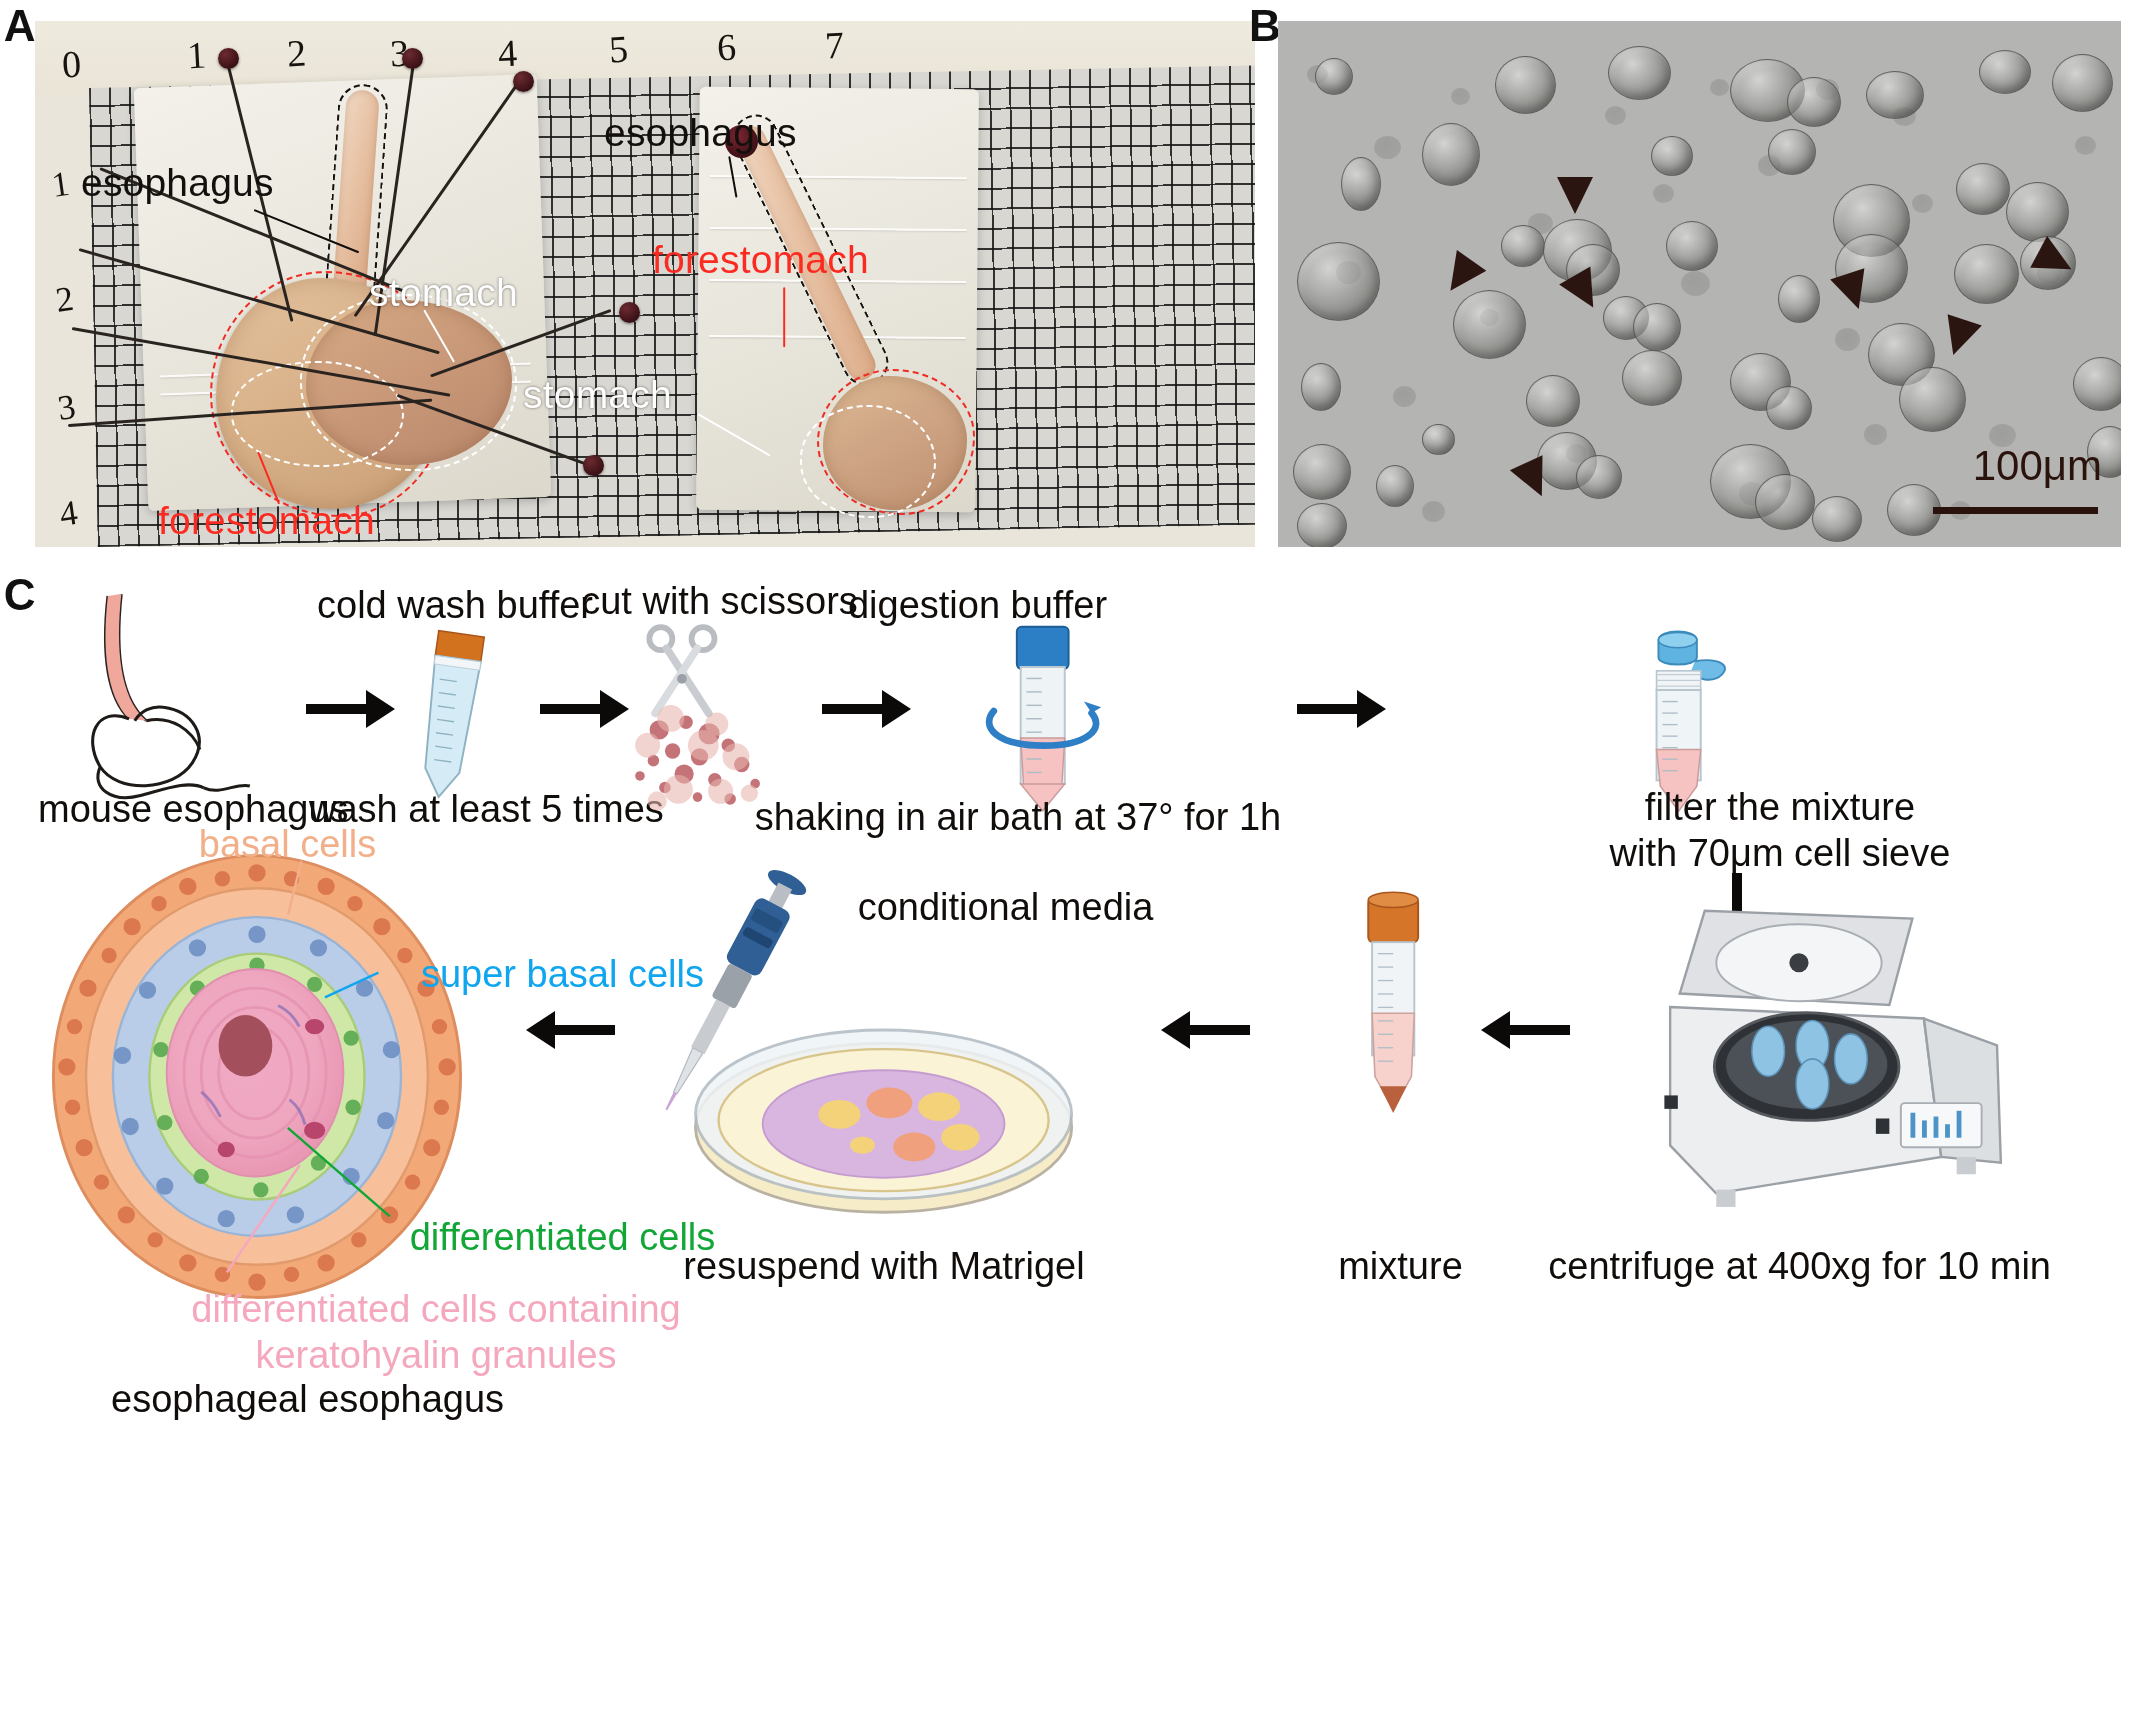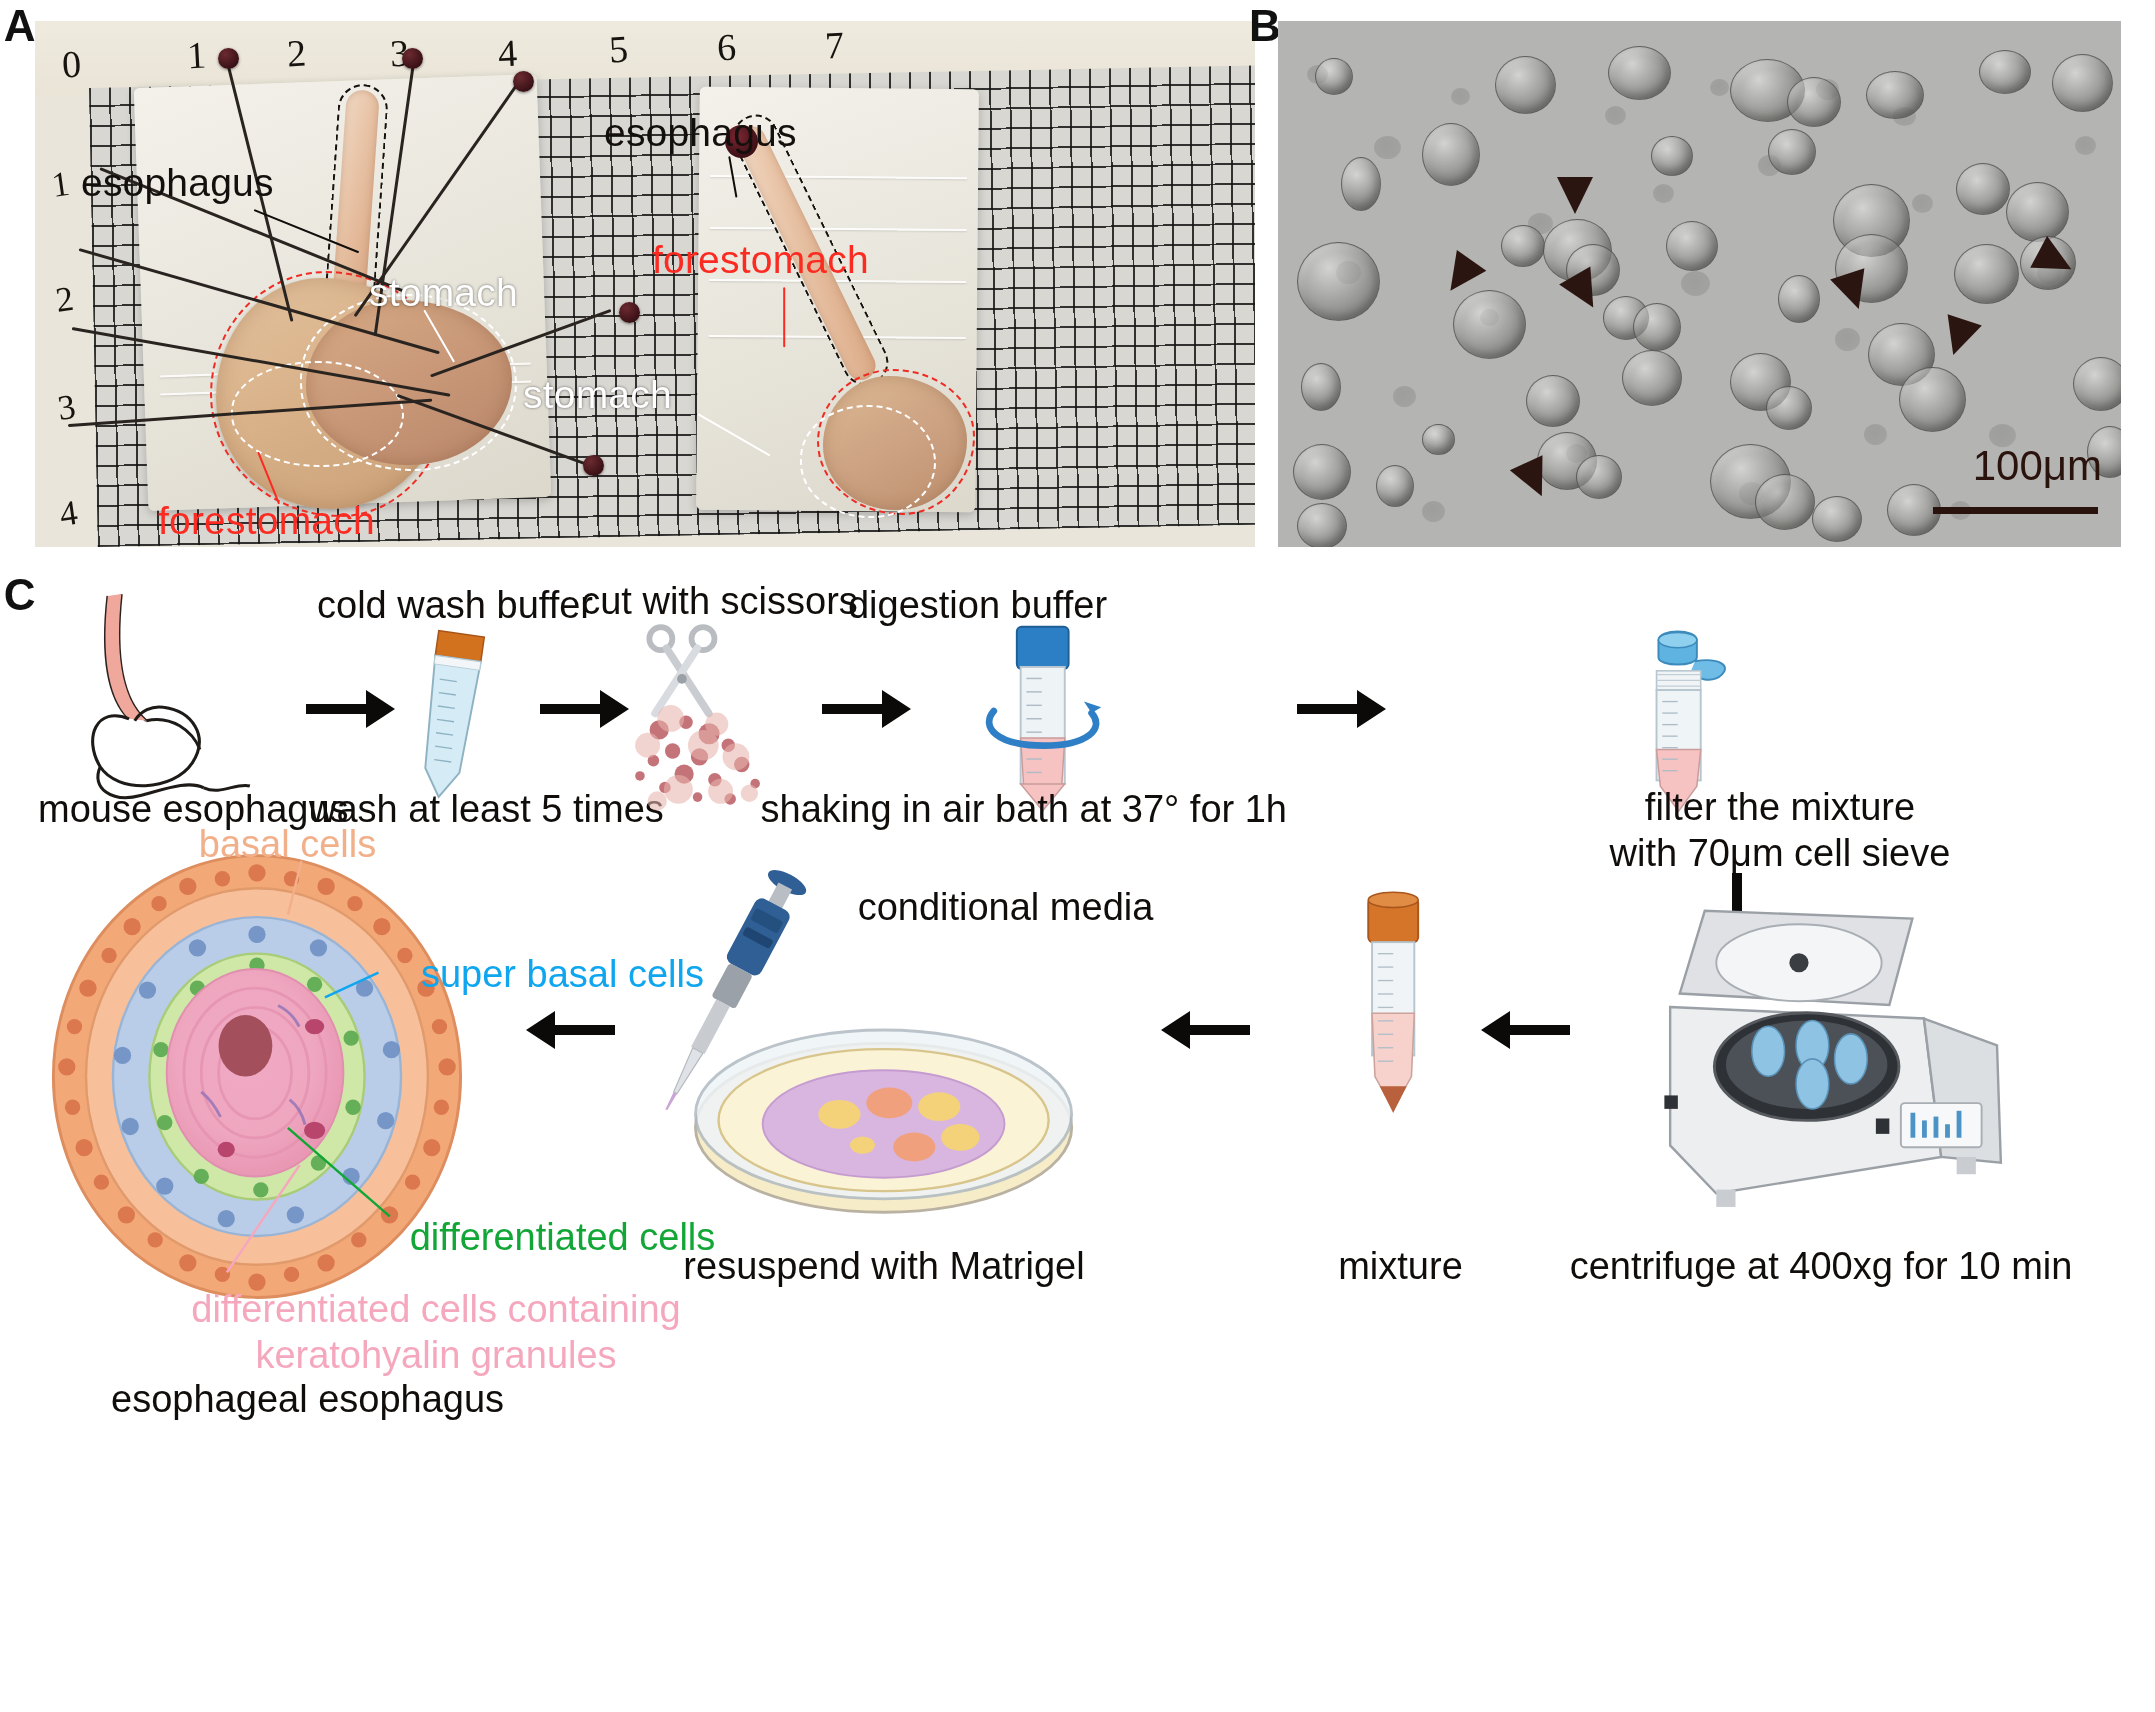--- a/index.html
+++ b/index.html
@@ -510,21 +510,21 @@
         <line x1="68" y1="90" x2="84" y2="90"></line>
           <line x1="68" y1="104" x2="84" y2="104"></line>
         <line x1="68" y1="118" x2="84" y2="118"></line>
           <line x1="68" y1="132" x2="84" y2="132"></line>
         <line x1="68" y1="146" x2="84" y2="146"></line>
           <line x1="68" y1="160" x2="84" y2="160"></line>
       </g>
       <path d="M34 96 C 20 112, 36 132, 86 132 C 132 132, 150 114, 136 98" stroke="#2f7fc6" stroke-width="7" fill="none" stroke-linecap="round"></path>
       <path d="M136 98 L128 86 L146 92 Z" fill="#2f7fc6"></path>
     </svg>
-    <div class="c-text" style="left:749px; top:221px; width:538px;text-align:right;">shaking in air bath at 37° for 1h</div>
+    <div class="c-text" style="left:749px; top:229px; width:538px;">shaking in air bath at 37° for 1h</div>
 
     <div class="arrow-r" style="left:1297px; top:123px;">
       <div class="shaft" style="width:61px;"></div>
         <div class="head"></div>
     </div>
 
     <svg width="173" height="221" style="position:absolute; left:1595px; top:50px;" viewBox="0 0 180 230">
       <path d="M66 24 C 66 12, 106 12, 106 24 L 106 42 C 106 52, 66 52, 66 42 Z" fill="#5fb3e0" stroke="#3d8bbc" stroke-width="2"></path>
       <ellipse cx="86" cy="24" rx="20" ry="8" fill="#8fd0ef" stroke="#3d8bbc" stroke-width="1.6"></ellipse>
       <path d="M104 46 C 128 42, 142 50, 132 60 C 122 70, 102 64, 100 56" fill="#6fbde6" stroke="#3d8bbc" stroke-width="2"></path>
@@ -579,21 +579,21 @@
         <rect x="322" y="220" width="5" height="22"></rect>
           <rect x="334" y="228" width="5" height="14"></rect>
         <rect x="346" y="214" width="5" height="28"></rect>
       </g>
 
       <rect x="96" y="296" width="20" height="18" fill="#c9cdd1"></rect>
       <rect x="346" y="262" width="20" height="18" fill="#c9cdd1"></rect>
       <rect x="42" y="198" width="14" height="14" fill="#2e3237"></rect>
       <rect x="262" y="222" width="14" height="16" fill="#2e3237"></rect>
     </svg>
-    <div class="c-text" style="left:1523px; top:678px; width:596px;">centrifuge at 400xg for 10 min</div>
+    <div class="c-text" style="left:1455px; top:678px; width:596px;text-align:right;">centrifuge at 400xg for 10 min</div>
 
     <div class="arrow-l" style="left:1481px; top:444px;">
       <div class="head"></div>
         <div class="shaft" style="width:61px;"></div>
     </div>
 
     <svg width="144" height="279" style="position:absolute; left:1326px; top:323px;" viewBox="0 0 150 290">
       <rect x="44" y="8" width="52" height="46" rx="5" fill="#d4752a" stroke="#a8561c" stroke-width="2"></rect>
       <ellipse cx="70" cy="10" rx="26" ry="8" fill="#e08c44" stroke="#a8561c" stroke-width="1.6"></ellipse>
       <rect x="48" y="54" width="44" height="118" fill="#f0f4f7" stroke="#b7c5ce" stroke-width="2"></rect>

